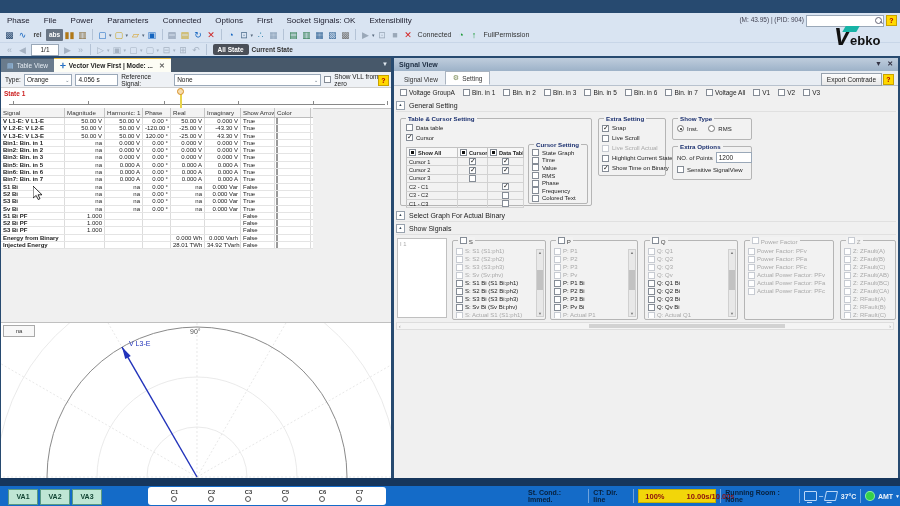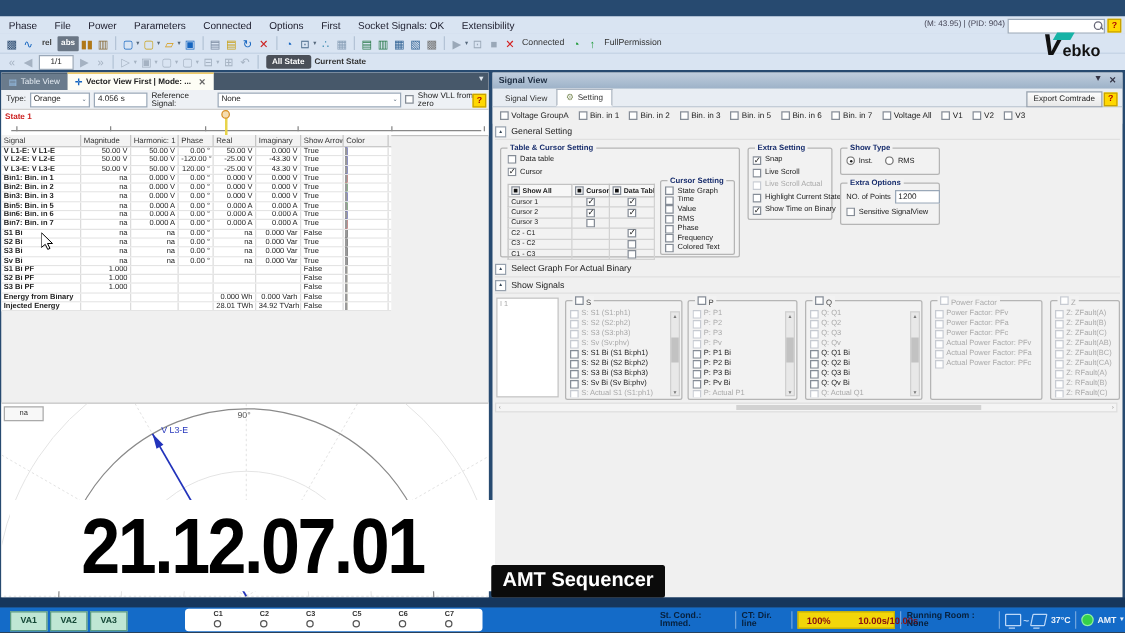--- a/index.html
+++ b/index.html
@@ -948,26 +948,20 @@
         </div>
       </div>
 
     <div class="hscroll">
       <span class="ar" style="left:2px;">‹</span>
       <span class="th"></span>
       <span class="ar" style="right:2px;">›</span>
     </div>
   </div>
 
-  <div class="abs bigbox">
-    <span class="bigtext">21.12.07.01</span>
-  </div>
-  <div class="abs amtbadge">
-    <span>AMT Sequencer</span>
-  </div>
 
   <svg class="abs cursor-svg" width="11" height="15">
     <polygon points="0,0 0,12 3.2,9.5 5.2,13.5 7,12.7 5,8.8 9,8.8" fill="#fff" stroke="#000" stroke-width="0.8"></polygon>
   </svg>
 
   <div class="abs statusnavy"></div>
   <div class="abs statusbar">
     <span class="vabtn" style="left:8px;">VA1</span>
     <span class="vabtn" style="left:40px;">VA2</span>
     <span class="vabtn" style="left:72px;">VA3</span>

